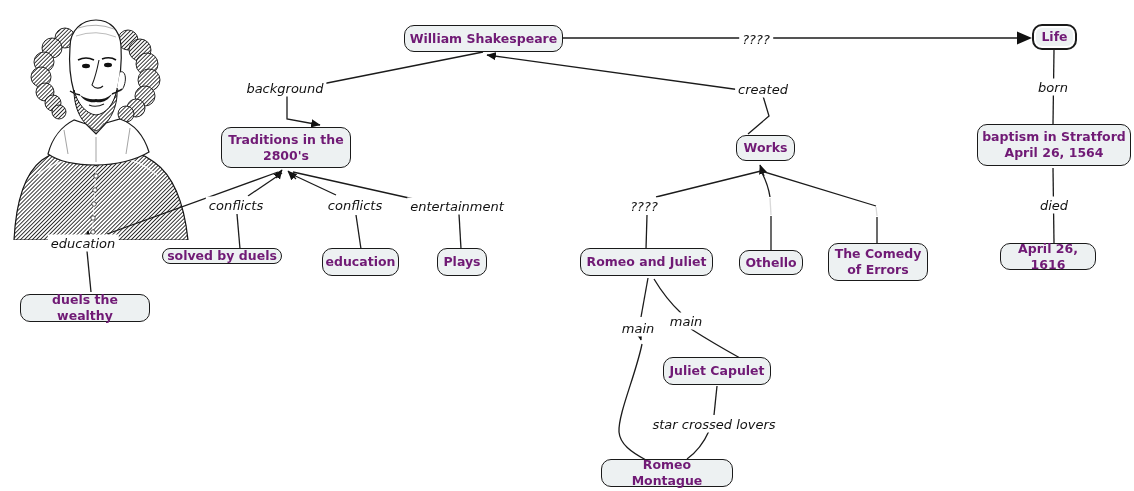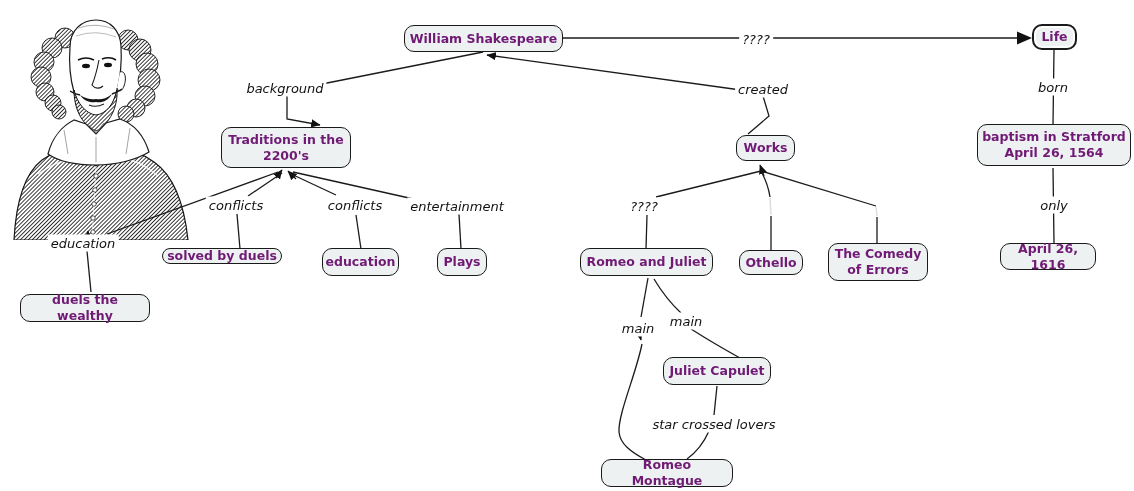--- a/index.html
+++ b/index.html
@@ -144,38 +144,38 @@
 
     <polygon points="1032,38 1017,31.5 1017,44.5" fill="#111"></polygon>
   </svg>
 
   <div class="node" style="left:404px;top:25px;width:159px;height:27px">William Shakespeare</div>
   <div class="node node-life" style="left:1032px;top:24px;width:45px;height:26px">Life</div>
   <div class="node" style="left:977px;top:124px;width:154px;height:42px">baptism in Stratford
 April 26, 1564</div>
   <div class="node" style="left:1000px;top:243px;width:96px;height:27px">April 26, 1616</div>
   <div class="node" style="left:221px;top:127px;width:130px;height:41px">Traditions in the
-2200's</div>
+2800's</div>
   <div class="node" style="left:162px;top:248px;width:120px;height:16px">solved by duels</div>
   <div class="node" style="left:322px;top:248px;width:77px;height:28px">education</div>
   <div class="node" style="left:437px;top:248px;width:50px;height:28px">Plays</div>
   <div class="node" style="left:20px;top:294px;width:130px;height:28px">duels the wealthy</div>
   <div class="node" style="left:736px;top:135px;width:59px;height:26px">Works</div>
   <div class="node" style="left:580px;top:248px;width:133px;height:28px">Romeo and Juliet</div>
   <div class="node" style="left:739px;top:250px;width:64px;height:25px">Othello</div>
   <div class="node" style="left:663px;top:357px;width:108px;height:28px">Juliet Capulet</div>
   <div class="node" style="left:828px;top:243px;width:100px;height:38px">The Comedy
 of Errors</div>
   <div class="node" style="left:601px;top:459px;width:132px;height:28px">Romeo Montague</div>
 
   <div class="link-label" style="left:756px;top:39px">????</div>
   <div class="link-label" style="left:285px;top:88px">background</div>
   <div class="link-label" style="left:763px;top:89px">created</div>
   <div class="link-label" style="left:1053px;top:87px">born</div>
-  <div class="link-label" style="left:1054px;top:205px">only</div>
+  <div class="link-label" style="left:1054px;top:205px">died</div>
   <div class="link-label" style="left:236px;top:205px">conflicts</div>
   <div class="link-label" style="left:355px;top:205px">conflicts</div>
   <div class="link-label" style="left:457px;top:206px">entertainment</div>
   <div class="link-label" style="left:83px;top:243px">education</div>
   <div class="link-label" style="left:644px;top:206px">????</div>
   <div class="link-label" style="left:638px;top:328px">main</div>
   <div class="link-label" style="left:686px;top:321px">main</div>
   <div class="link-label" style="left:714px;top:424px">star crossed lovers</div>
 
 </div>

